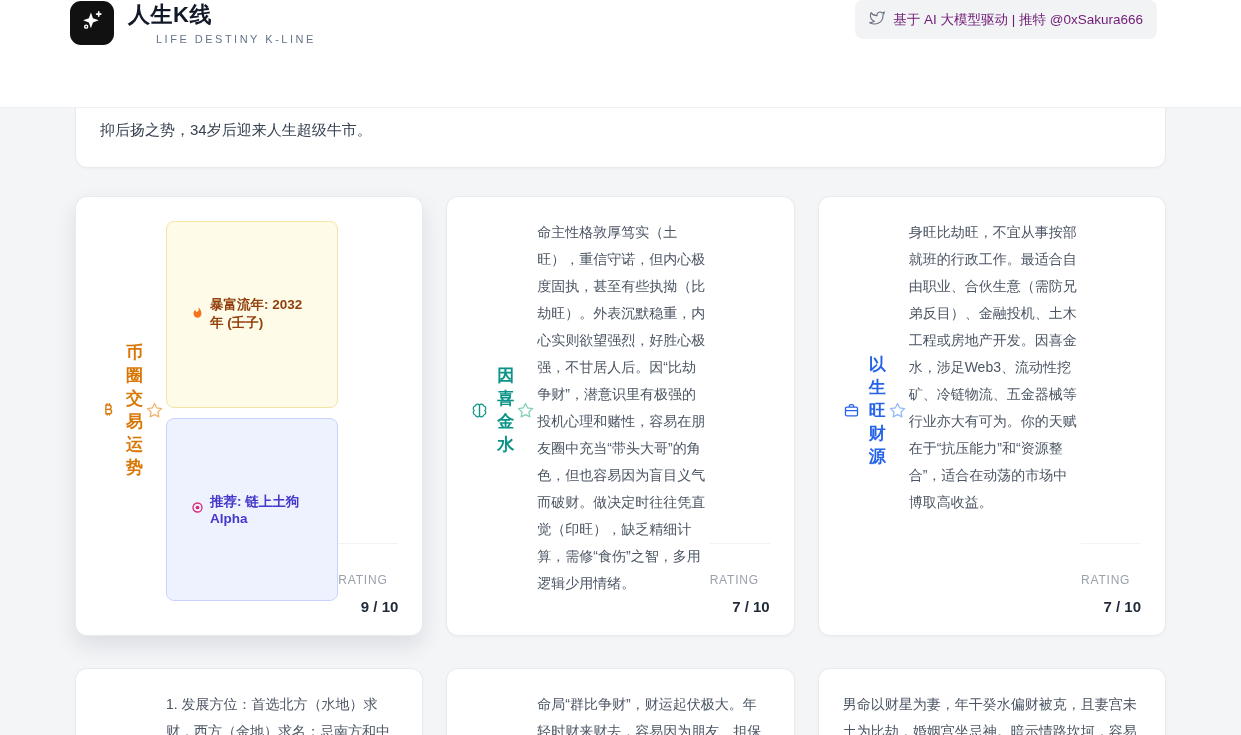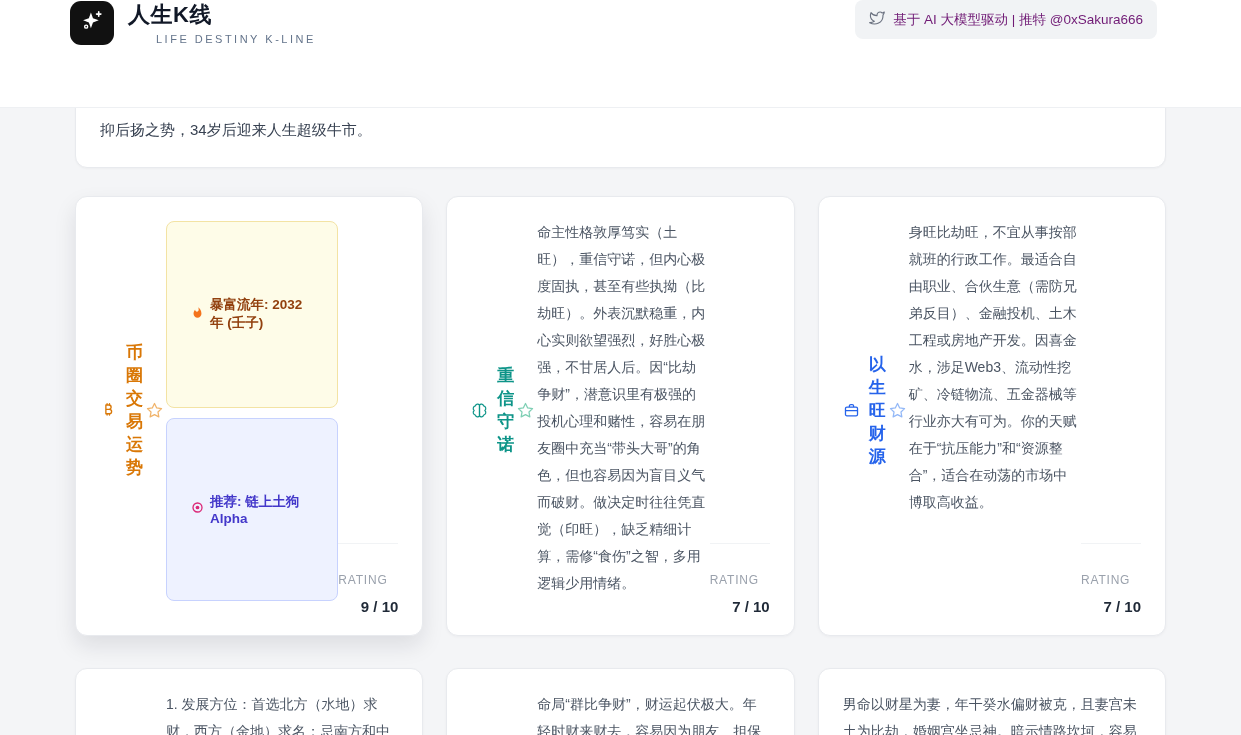--- a/index.html
+++ b/index.html
@@ -137,21 +137,21 @@
   <article class="card" style="--accent: #0d9488; --star: #7ecfb4;">
     <div class="card-head">
 
       <span class="ci">
         <svg width="17" height="17" viewBox="0 0 24 24" fill="none" stroke="currentColor" stroke-width="1.7" stroke-linejoin="round">
           <path d="M12 4.5a3.2 3.2 0 0 0-5.8 1.1A3.6 3.6 0 0 0 4.5 12a3.6 3.6 0 0 0 1.7 6.4A3.2 3.2 0 0 0 12 19.5V4.5z"></path>
           <path d="M12 4.5a3.2 3.2 0 0 1 5.8 1.1A3.6 3.6 0 0 1 19.5 12a3.6 3.6 0 0 1-1.7 6.4A3.2 3.2 0 0 1 12 19.5V4.5z"></path>
         </svg>
       </span>
 
-      <span class="card-title">重信守诺</span>
+      <span class="card-title">因喜金水</span>
       <button class="star-btn">
         <svg width="19" height="19" viewBox="0 0 24 24" fill="none" stroke="currentColor" stroke-width="1.6" stroke-linejoin="round">
           <path d="M12 3.2l2.75 5.6 6.15.85-4.5 4.3 1.1 6.1L12 17.2l-5.5 2.85 1.1-6.1-4.5-4.3 6.15-.85z"></path>
         </svg>
       </button>
     </div>
 
     <p class="card-body">命主性格敦厚笃实（土旺），重信守诺，但内心极度固执，甚至有些执拗（比劫旺）。外表沉默稳重，内心实则欲望强烈，好胜心极强，不甘居人后。因“比劫争财”，潜意识里有极强的投机心理和赌性，容易在朋友圈中充当“带头大哥”的角色，但也容易因为盲目义气而破财。做决定时往往凭直觉（印旺），缺乏精细计算，需修“食伤”之智，多用逻辑少用情绪。</p>
     <div class="rating-sec">
       <div class="rating-label">RATING</div>

